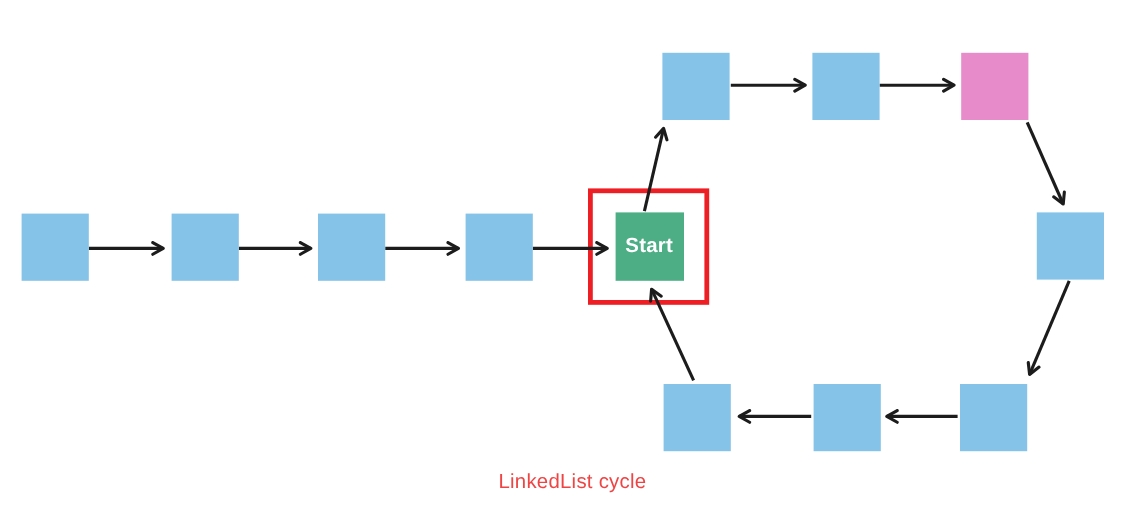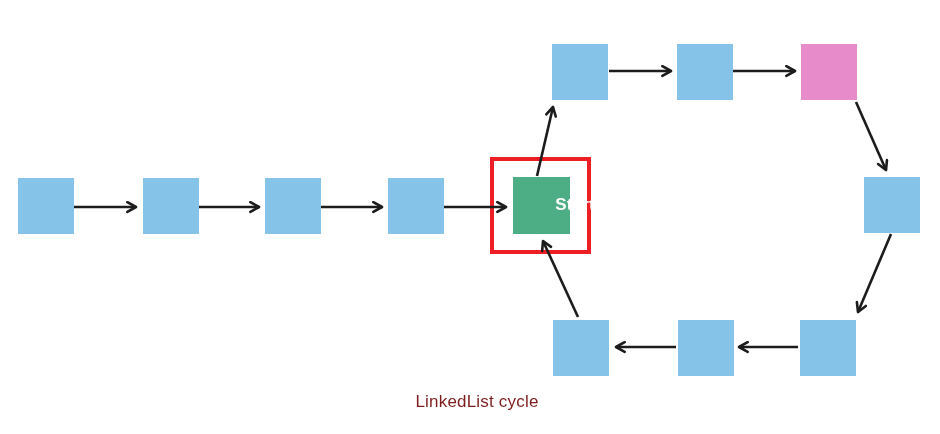--- a/index.html
+++ b/index.html
@@ -24,21 +24,20 @@
     position: absolute;
     left: 541px;
     top: 205px;
     transform: translate(-50%, -50%);
     color: #ffffff;
     font-size: 17px;
     font-weight: bold;
     letter-spacing: 0.2px;
     white-space: nowrap;
     pointer-events: none;
-    margin-left: 34px;
   }
   .caption {
     position: absolute;
     left: 477px;
     top: 392px;
     transform: translateX(-50%);
     font-size: 17px;
     color: #7a7f87;
     letter-spacing: 0.2px;
     white-space: nowrap;
@@ -78,14 +77,14 @@
         <rect x="801" y="44" width="56" height="56" fill="#E88BCB"></rect>
         <rect x="864" y="177" width="56" height="56" fill="#85C3E9"></rect>
         <rect x="800" y="320" width="56" height="56" fill="#85C3E9"></rect>
         <rect x="678" y="320" width="56" height="56" fill="#85C3E9"></rect>
         <rect x="553" y="320" width="56" height="56" fill="#85C3E9"></rect>
       </g>
   </svg>
 
   <div class="start-label" style="color: rgb(255, 255, 255);">Start</div>
 
-  <div class="caption" style="color: #7f1d1d;">LinkedList cycle</div>
+  <div class="caption" style="color: #ef4444;">LinkedList cycle</div>
 </div>
 
 </body></html>

